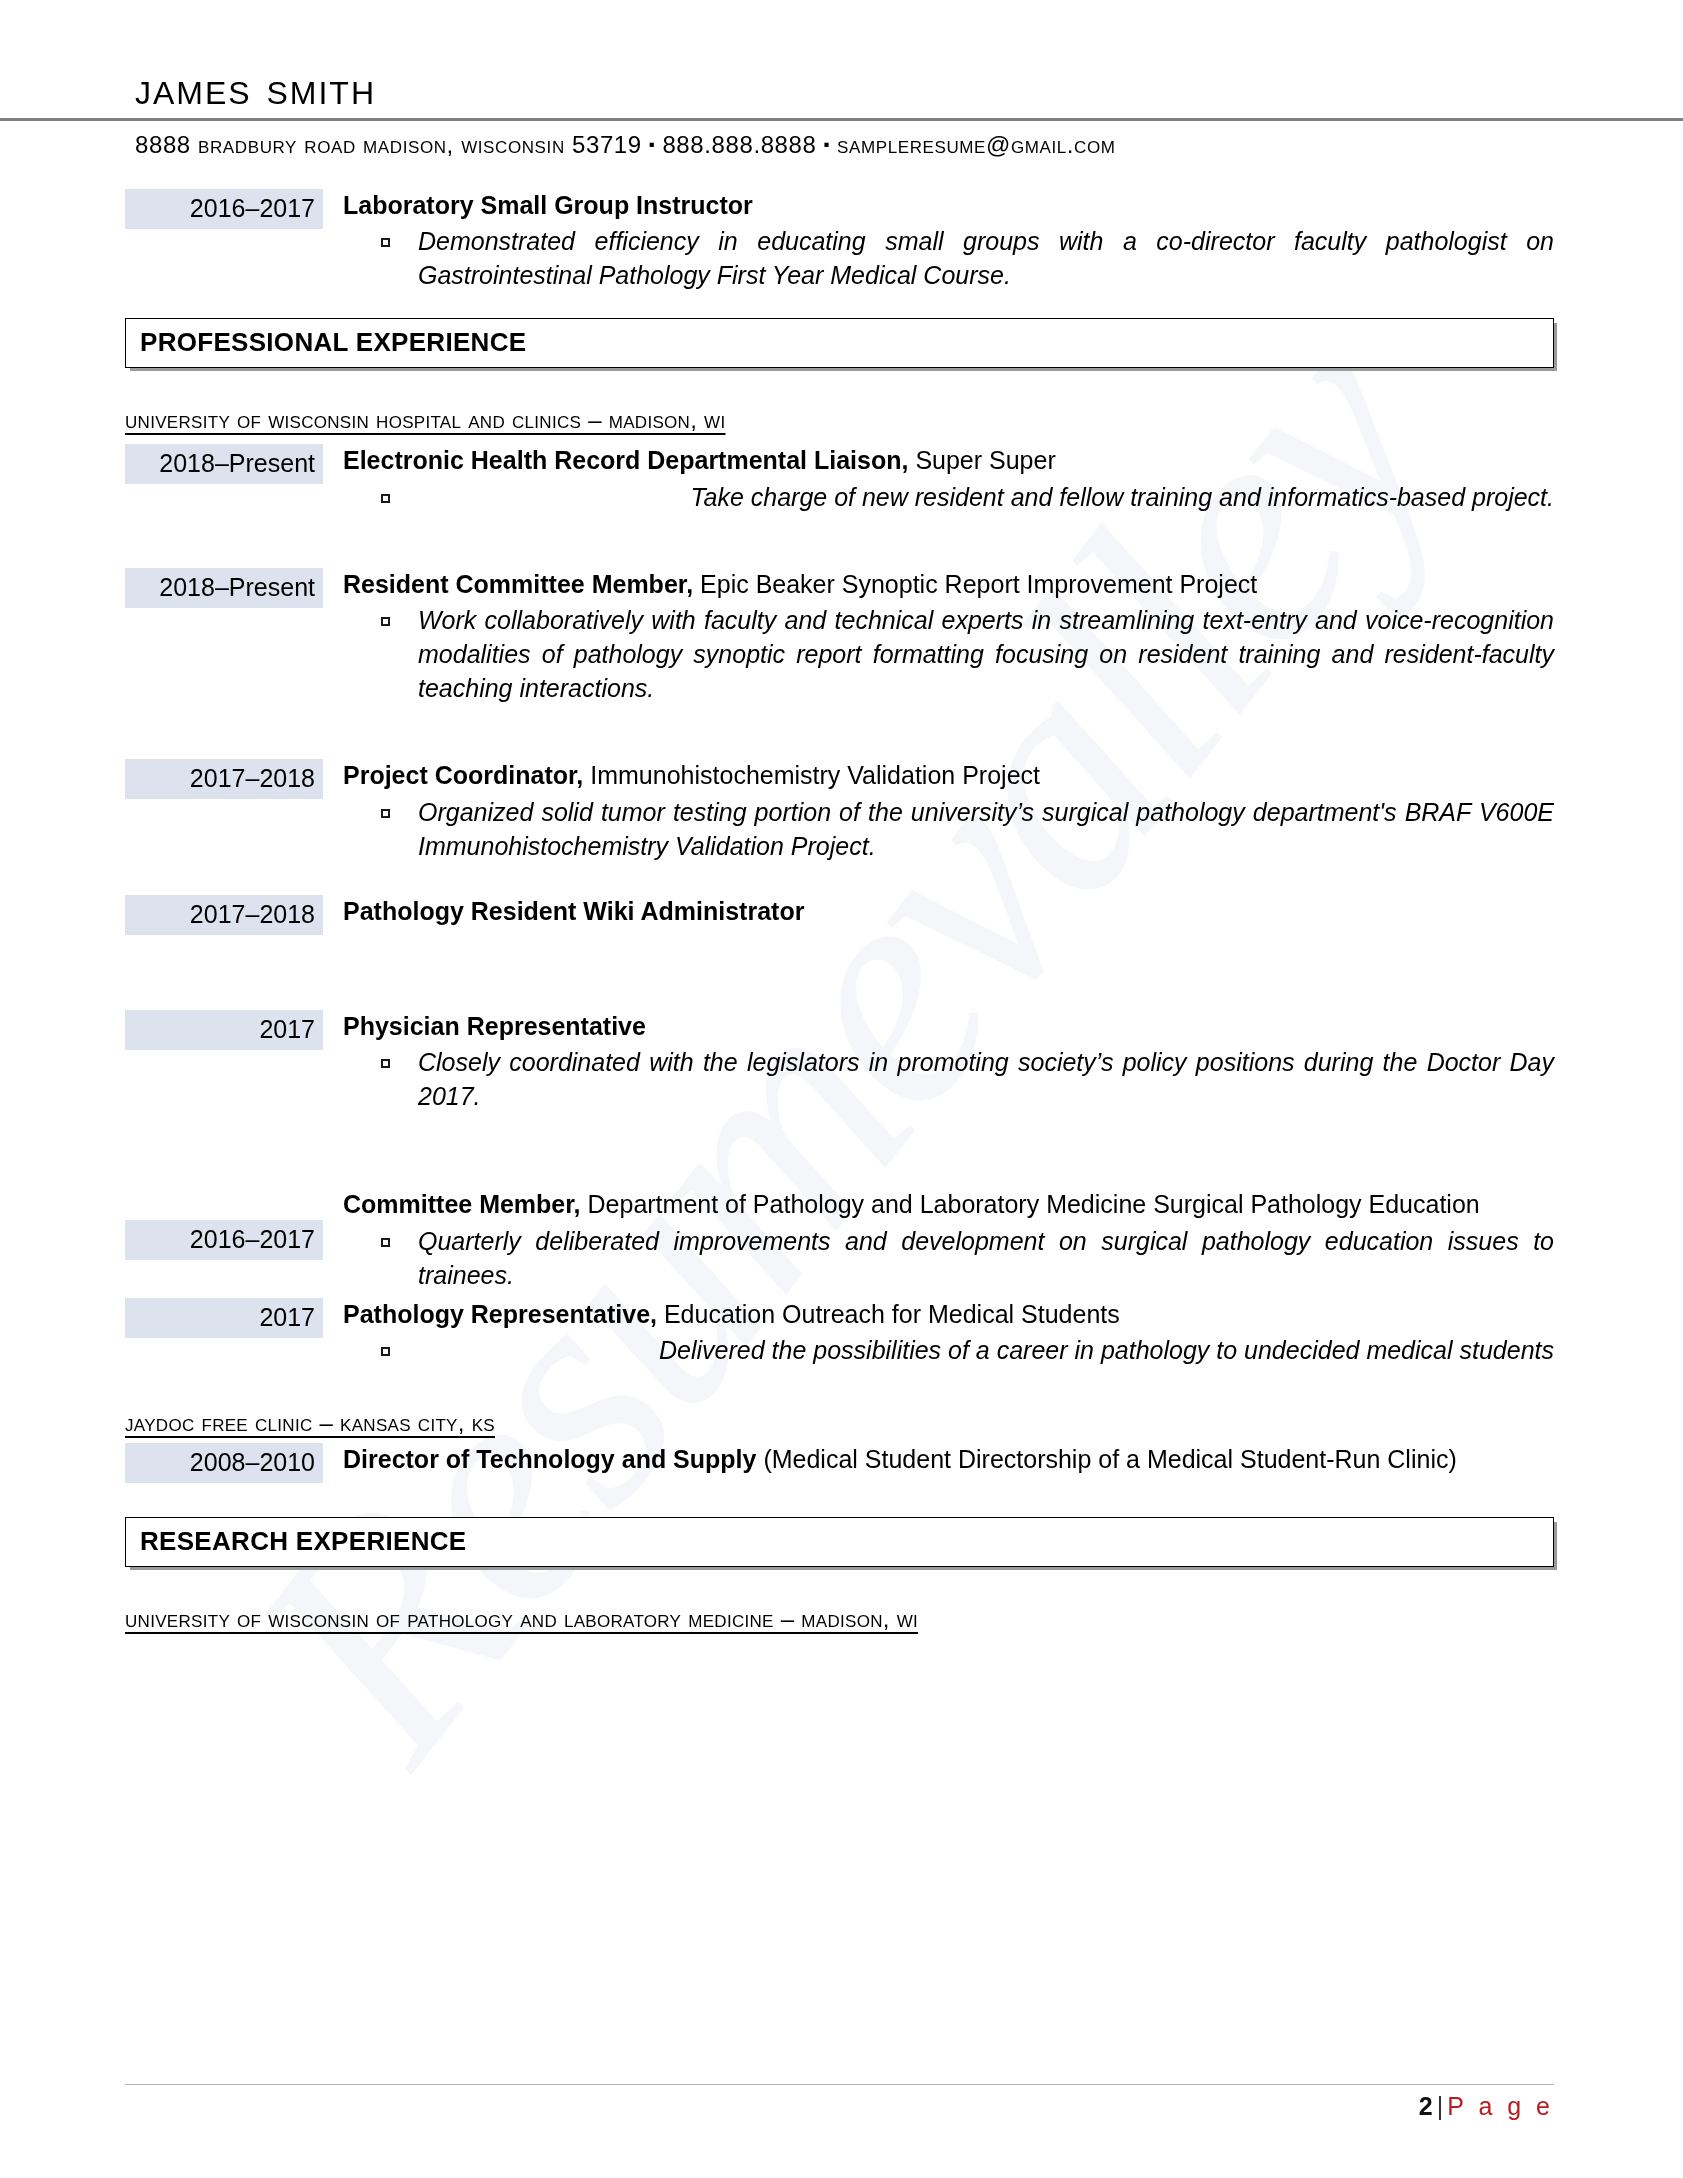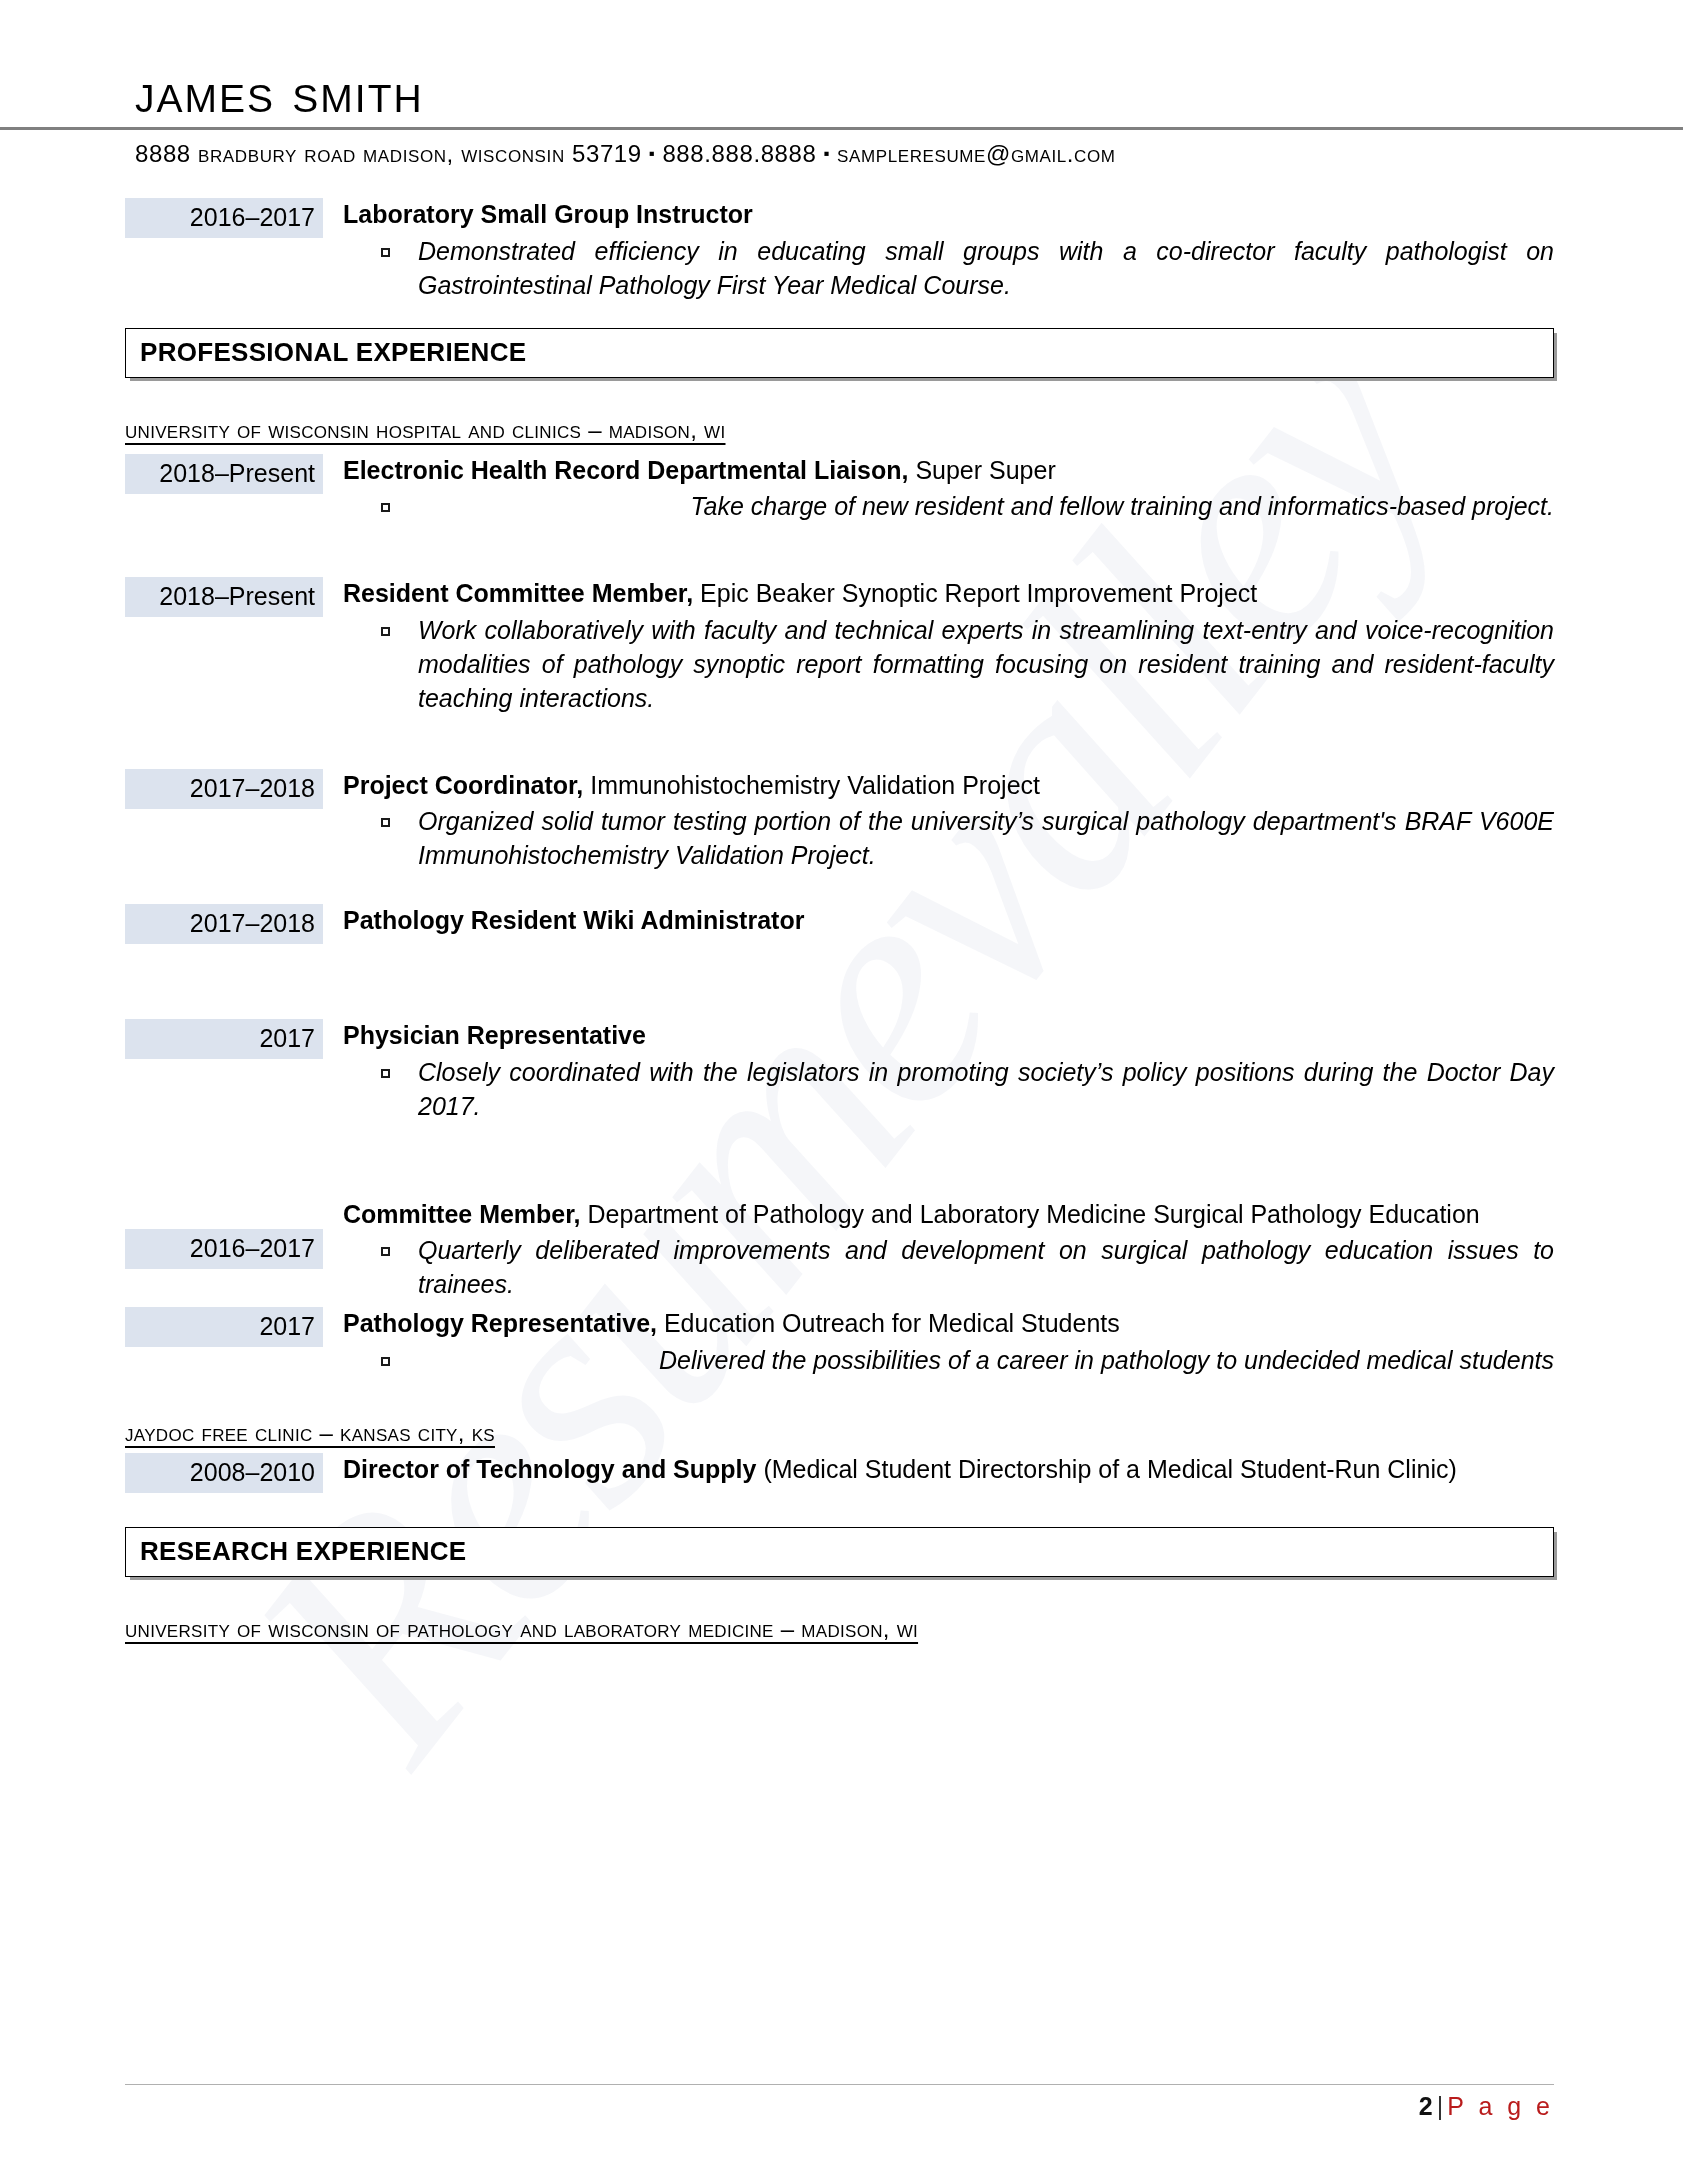--- a/index.html
+++ b/index.html
@@ -34,21 +34,21 @@
     position: relative;
     z-index: 2;
     width: 1683px;
     height: 2178px;
     box-sizing: border-box;
     padding: 0 0 0 0;
   }
 
   
   .hdr-name {
-    font-size: 55px;
+    font-size: 46px;
     font-weight: 400;
     letter-spacing: 2px;
     font-variant: small-caps;
     text-transform: lowercase;
     margin: 0;
     padding: 65px 0 0 135px;
     line-height: 1.02;
     font-family: "Liberation Sans", sans-serif;
   }
   .hdr-name::first-letter { }

